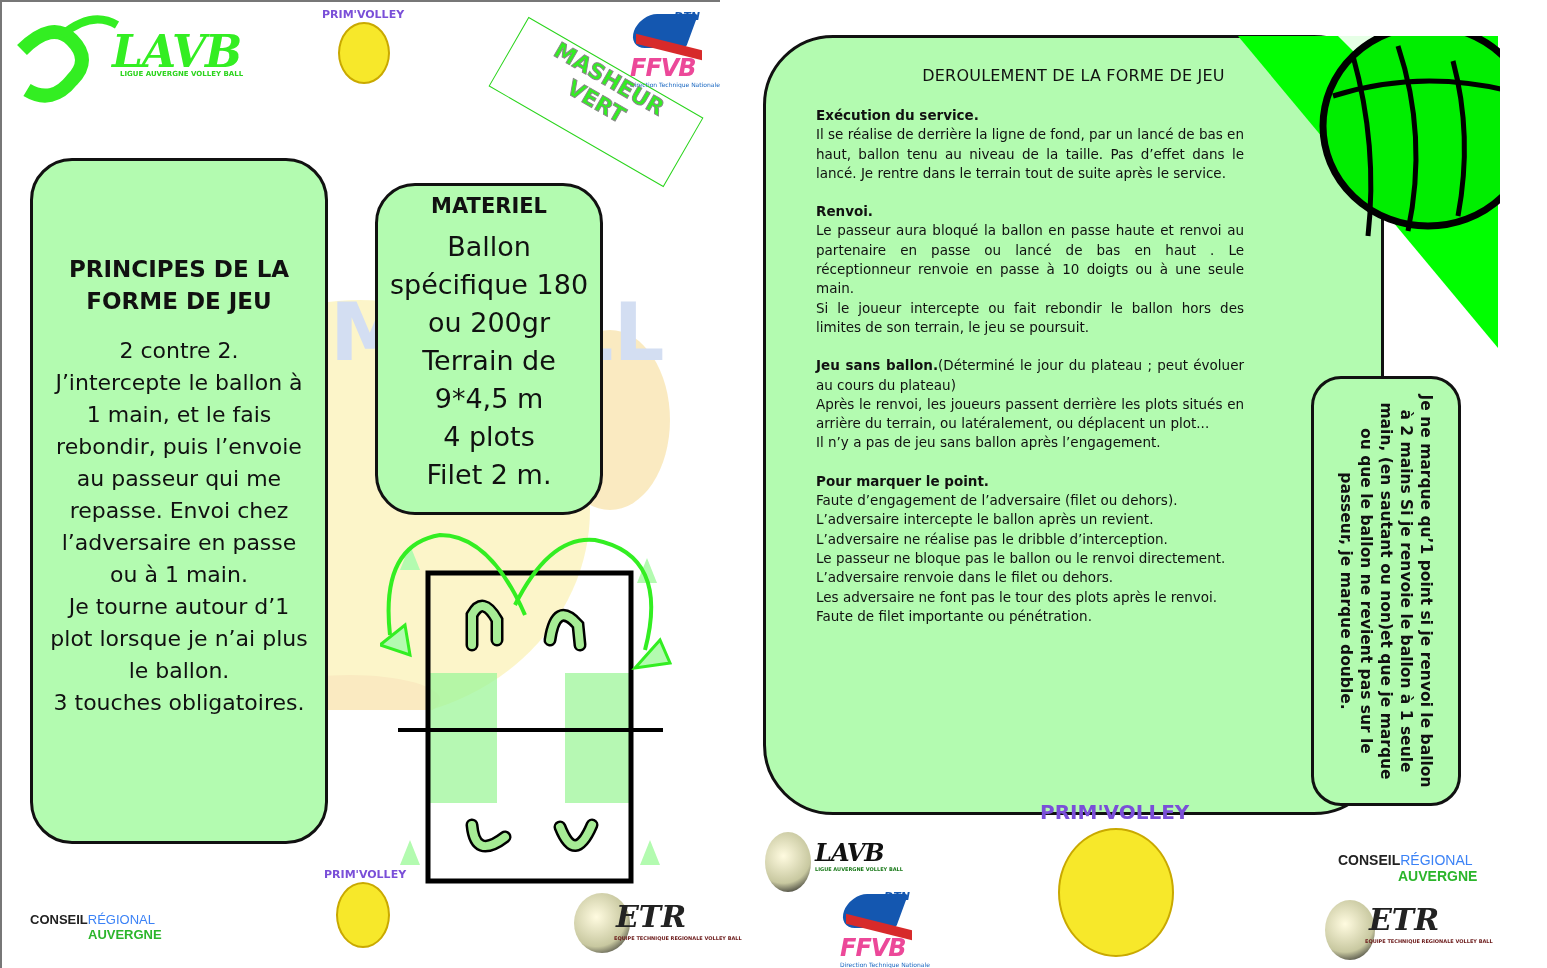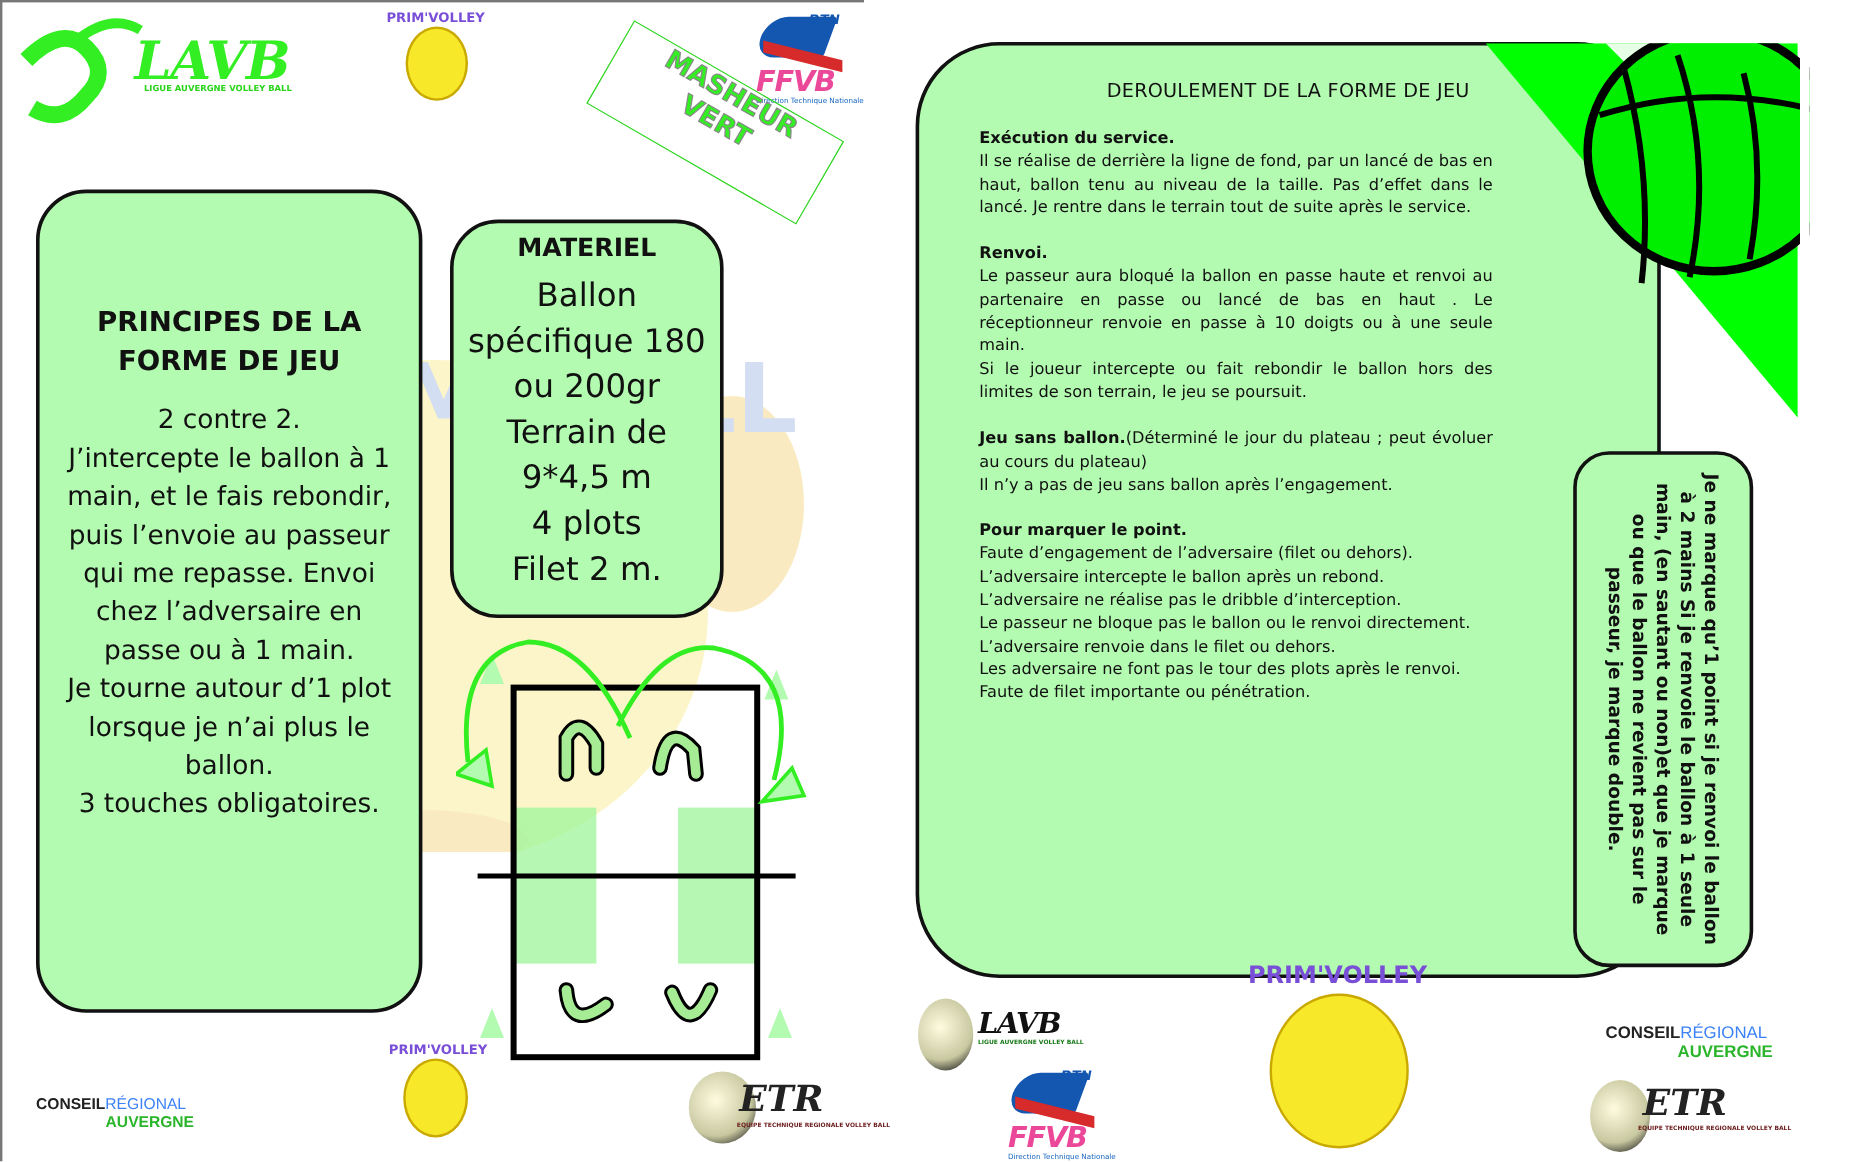--- a/index.html
+++ b/index.html
@@ -27,21 +27,21 @@
   .ffvb .dtn { position:absolute; left:46px; top:2px; font:italic bold 11px "DejaVu Sans", sans-serif; color:#1457b0; }
   .ffvb .name { position:absolute; left:2px; top:46px; font:italic bold 24px "DejaVu Sans", sans-serif; color:#ec4899; letter-spacing:-1px; }
   .ffvb .sub { position:absolute; left:2px; top:73px; font:6px "DejaVu Sans", sans-serif; color:#1565c0; white-space:nowrap; }
 
   .stamp { position:absolute; left:495px; top:62px; width:200px; height:78px; border:1px solid #2ad41c;
            transform:rotate(30deg); text-align:center; }
   .stamp span { display:block; font:bold 22px "DejaVu Sans", sans-serif; color:#33ee22;
                 -webkit-text-stroke:1px #888; line-height:26px; }
 
   
-  .principes { left:30px; top:158px; width:322px; height:686px; border-radius:42px; text-align:center; }
+  .principes { left:30px; top:158px; width:298px; height:686px; border-radius:42px; text-align:center; }
   .principes h2 { margin:92px 0 0 0; font:bold 23px "DejaVu Sans", sans-serif; line-height:32px; }
   .principes p { margin:18px 14px 0 14px; font:22px "DejaVu Sans", sans-serif; line-height:32px; white-space:pre-line; }
 
   .materiel { left:375px; top:183px; width:228px; height:332px; border-radius:40px; text-align:center; }
   .materiel h3 { margin:8px 0 0 0; font:bold 21px "DejaVu Sans", sans-serif; }
   .materiel p { margin:10px 0 0 0; font:27px "DejaVu Sans", sans-serif; line-height:38px; white-space:pre-line; }
 
   
   .court { position:absolute; left:380px; top:525px; width:320px; height:360px; }
 
@@ -177,26 +177,27 @@
       <span class="head line">Exécution du service.</span>
       <span class="line">Il se réalise de derrière la ligne de fond, par un lancé de bas en haut, ballon tenu au niveau de la taille. Pas d’effet dans le lancé. Je rentre dans le terrain tout de suite après le service.</span>
     </div>
     <div class="section">
       <span class="head line">Renvoi.</span>
       <span class="line">Le passeur aura bloqué la ballon en passe haute  et renvoi au partenaire en passe ou lancé de bas en haut . Le réceptionneur renvoie en passe à 10 doigts ou à une seule main.</span>
       <span class="line">Si le joueur intercepte ou fait rebondir le ballon hors des limites de son terrain, le jeu se poursuit.</span>
     </div>
     <div class="section">
       <span class="line"><span class="head">Jeu sans ballon.</span><span>(Déterminé le jour du plateau ; peut évoluer au cours du plateau)</span></span>
+      <span class="line">Après le renvoi, les joueurs passent derrière les plots situés en arrière du terrain, ou latéralement, ou déplacent un plot...</span>
       <span class="line">Il n’y a pas de jeu sans ballon après l’engagement.</span>
     </div>
     <div class="section">
       <span class="head line">Pour marquer le point.</span>
       <span class="line">Faute d’engagement  de l’adversaire (filet ou dehors).</span>
-      <span class="line">L’adversaire intercepte  le ballon après un rebond.</span>
+      <span class="line">L’adversaire intercepte  le ballon après un revient.</span>
       <span class="line">L’adversaire ne réalise pas le dribble d’interception.</span>
       <span class="line">Le passeur ne bloque pas le ballon ou le renvoi directement.</span>
       <span class="line">L’adversaire renvoie dans le filet ou dehors.</span>
       <span class="line">Les adversaire ne font pas le tour des plots après le renvoi.</span>
       <span class="line">Faute de filet importante ou pénétration.</span>
     </div>
   </div>
 </div>
 
 <svg class="corner" viewBox="0 0 270 312">

